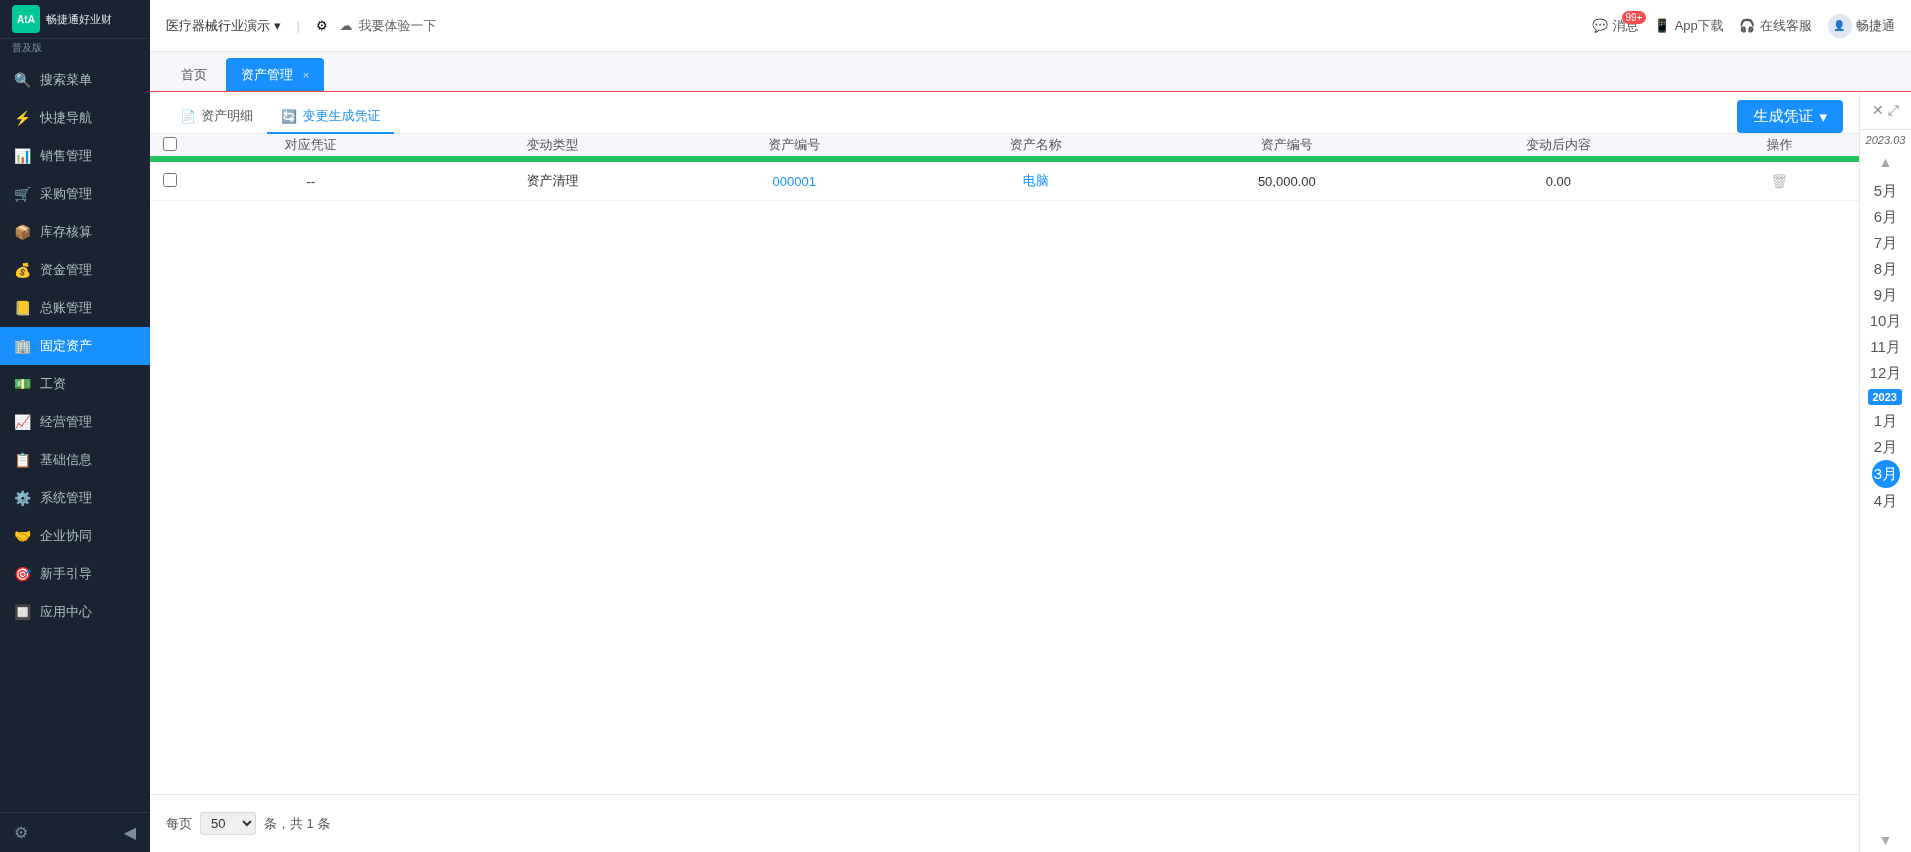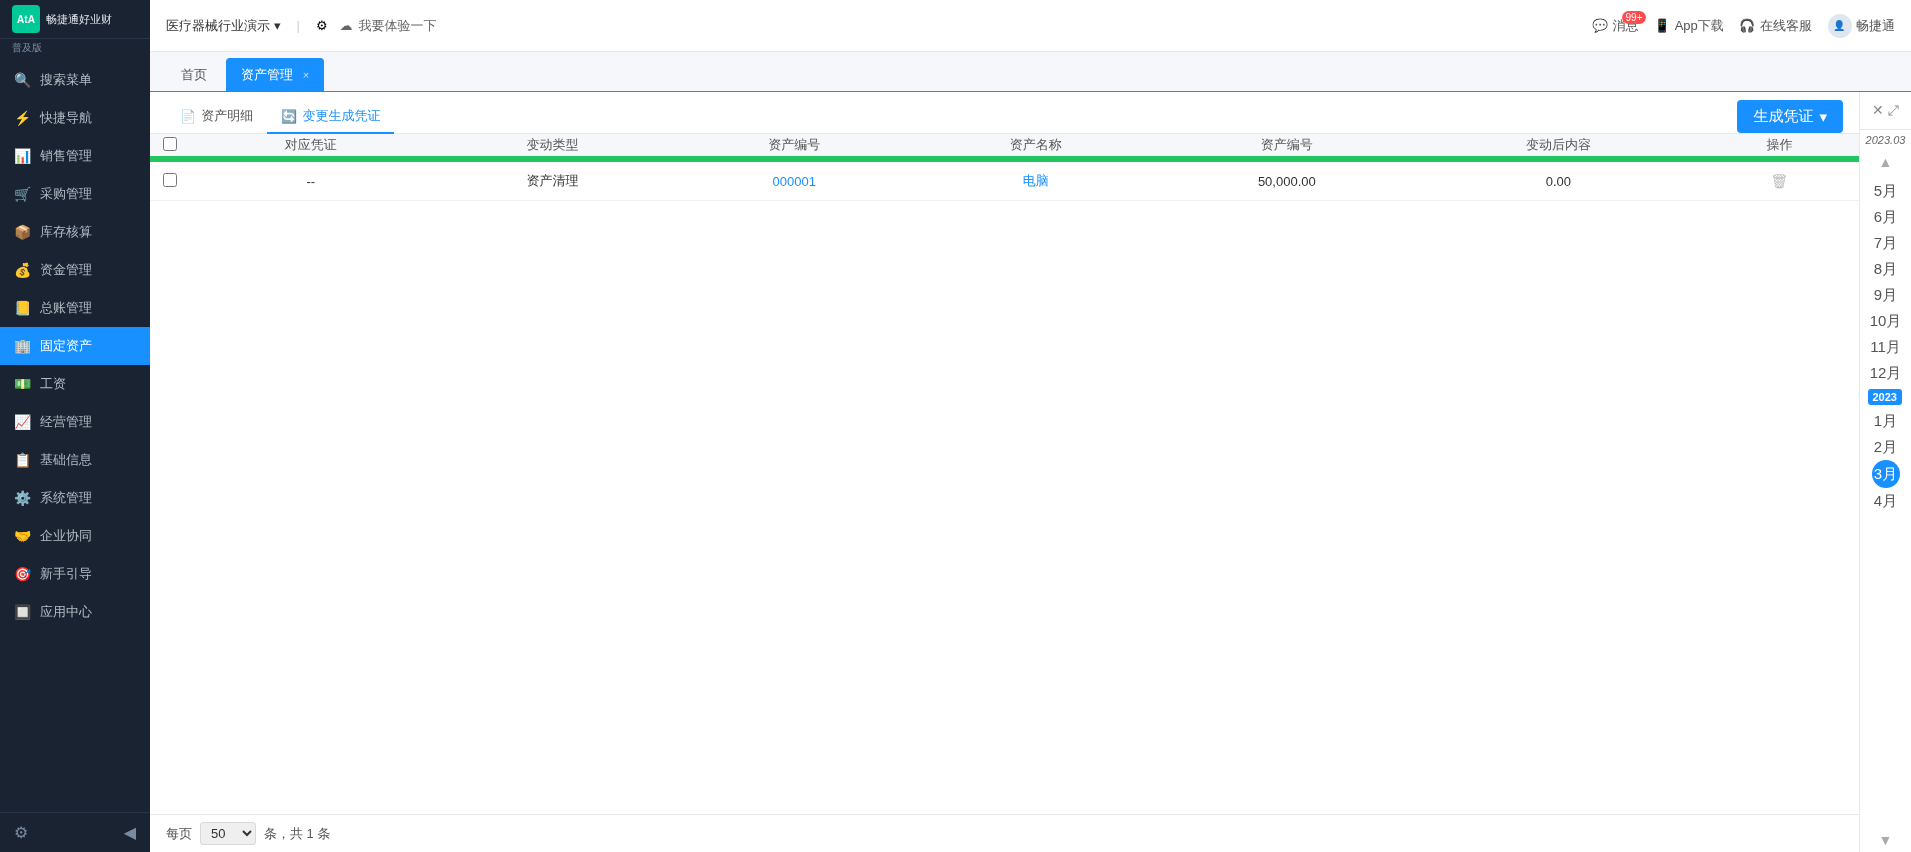--- a/index.html
+++ b/index.html
@@ -193,21 +193,21 @@
     table td:nth-child(5) { color: #1890ff; }
 
     
     .cb { width: 14px; height: 14px; cursor: pointer; }
 
     
     .del-icon { color: #bbb; font-size: 14px; cursor: pointer; }
 
     
     .pagination {
-      height: 38px;
+      height: 58px;
       border-top: 1px solid #e8e8e8;
       display: flex; align-items: center;
       padding: 0 16px;
       gap: 8px;
       font-size: 13px; color: #555;
     }
     .page-size-select {
       border: 1px solid #d9d9d9; border-radius: 3px;
       padding: 2px 6px; font-size: 13px; color: #333;
     }

